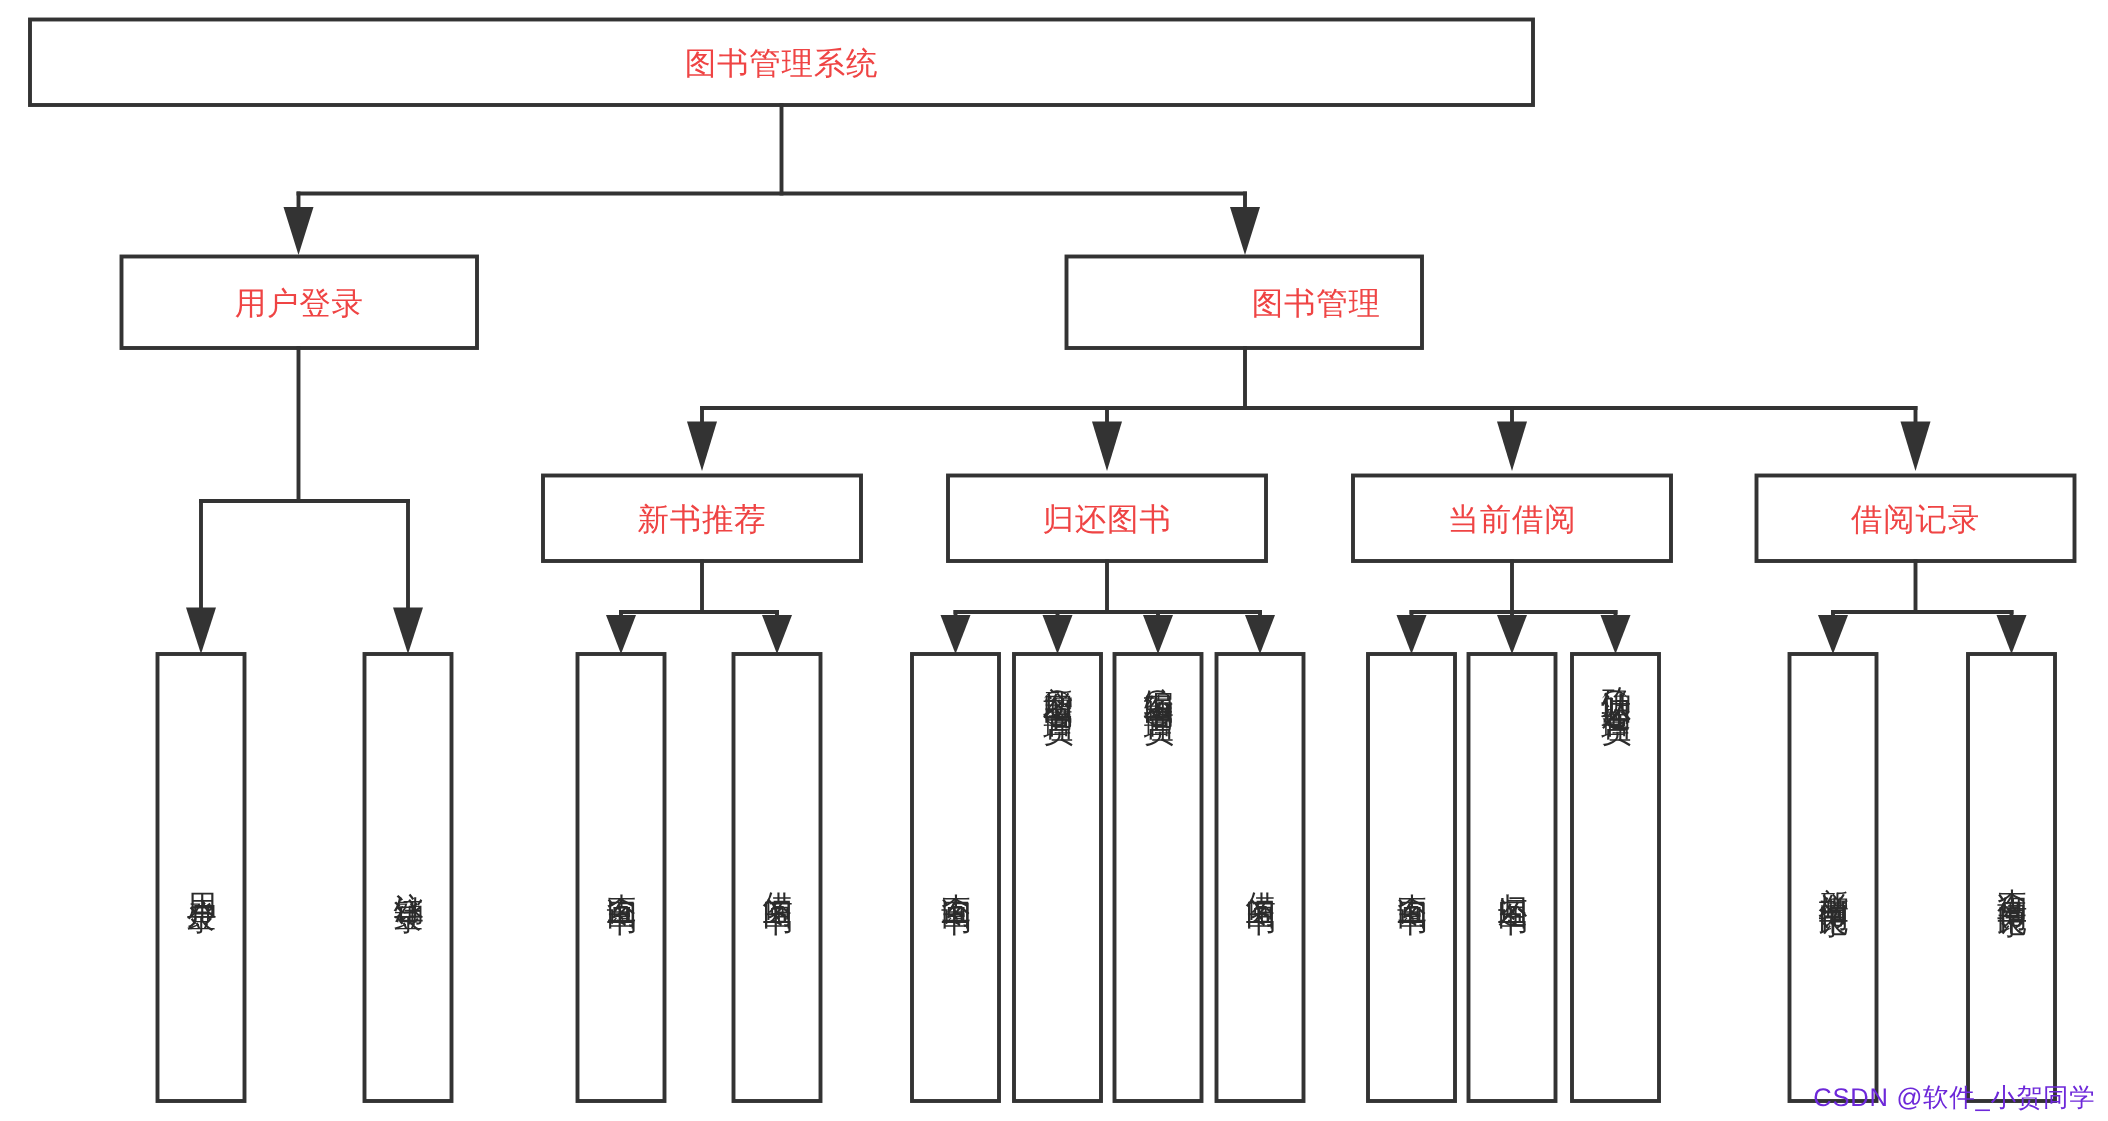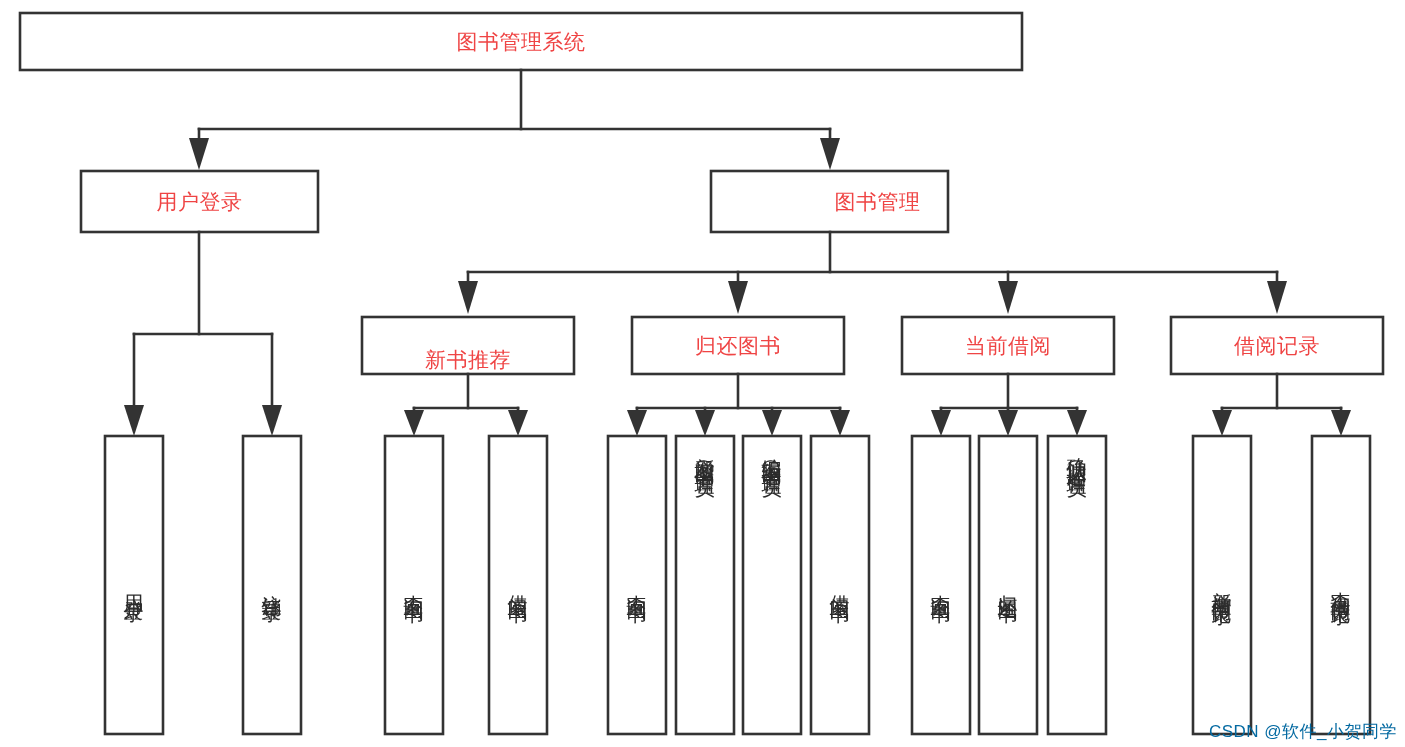--- a/index.html
+++ b/index.html
@@ -66,21 +66,21 @@
     text-orientation: upright;
     letter-spacing: 3px;
     line-height: 1;
     white-space: nowrap;
   }
   .watermark {
     position: absolute;
     right: 8px;
     bottom: 4px;
     font-size: 17px;
-    color: #0369a1;
+    color: #6d28d9;
     white-space: nowrap;
     letter-spacing: 0.5px;
   }
 </style>
 </head>
 <body>
 
 <div id="diagram-root">
 
   <svg class="diagram-canvas" viewBox="0 0 1405 747">
@@ -180,21 +180,21 @@
     <span>图书管理系统</span>
   </div>
 
   <div class="node-label-h" style="left:81px; top:171px; width:237px; height:61px;">
     <span>用户登录</span>
   </div>
   <div class="node-label-h" style="left:711px; top:171px; width:237px; height:61px;margin-left:48px;">
     <span>图书管理</span>
   </div>
 
-  <div class="node-label-h" style="left:362px; top:317px; width:212px; height:57px;align-items:flex-end;">
+  <div class="node-label-h" style="left:362px; top:317px; width:212px; height:57px;">
     <span>新书推荐</span>
   </div>
   <div class="node-label-h" style="left:632px; top:317px; width:212px; height:57px;">
     <span>归还图书</span>
   </div>
   <div class="node-label-h" style="left:902px; top:317px; width:212px; height:57px;">
     <span>当前借阅</span>
   </div>
   <div class="node-label-h" style="left:1171px; top:317px; width:212px; height:57px;">
     <span>借阅记录</span>

